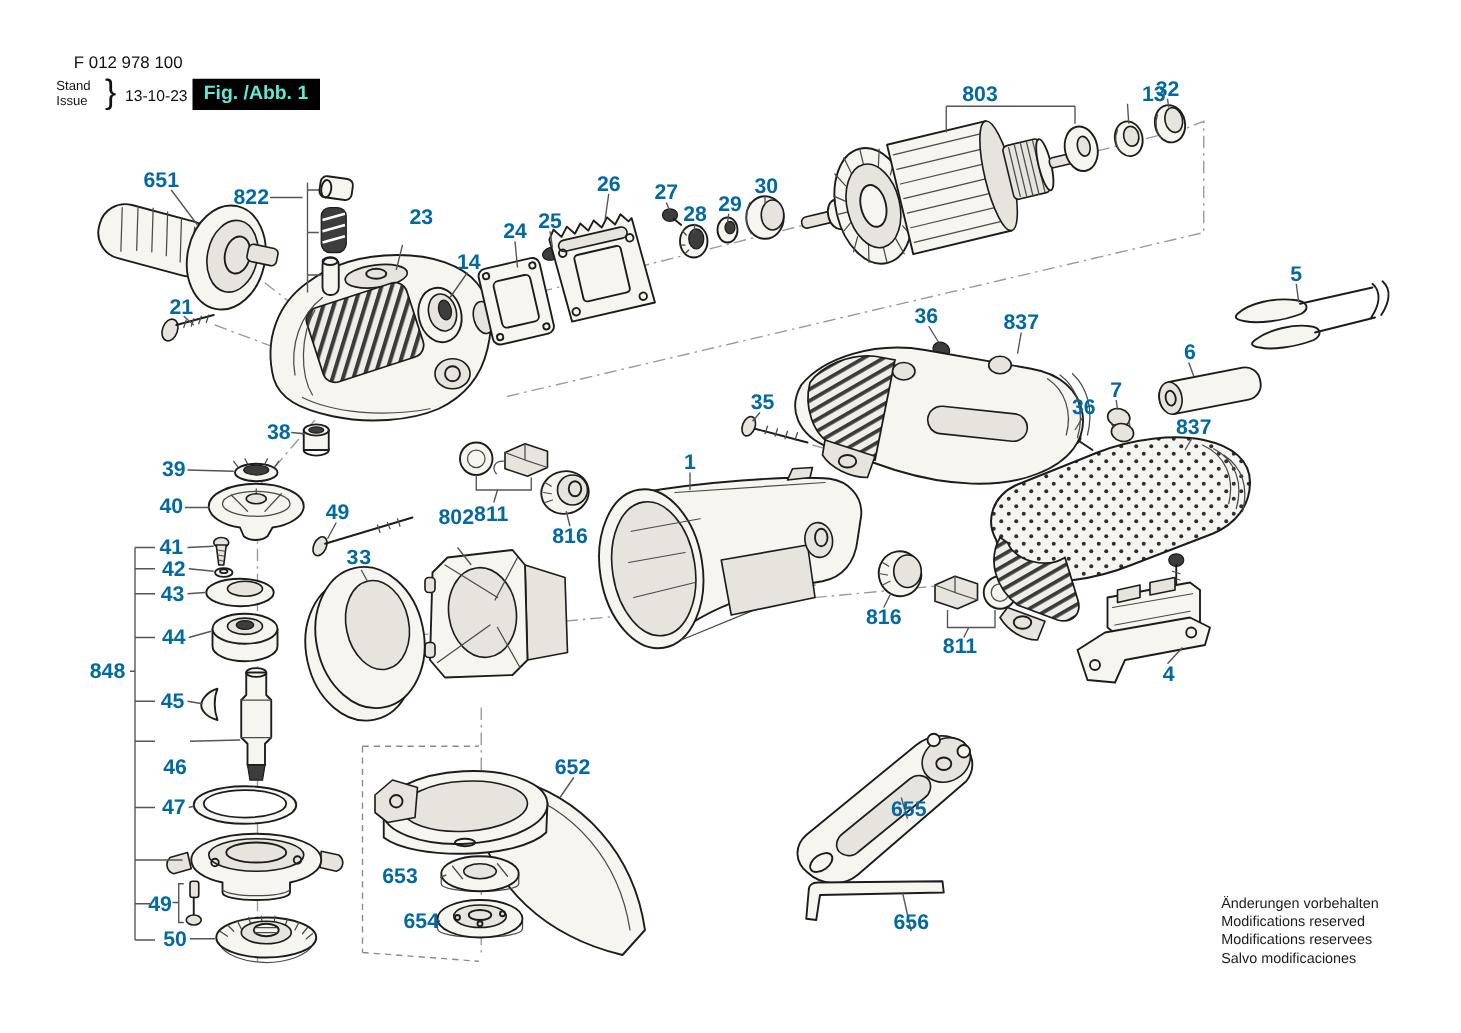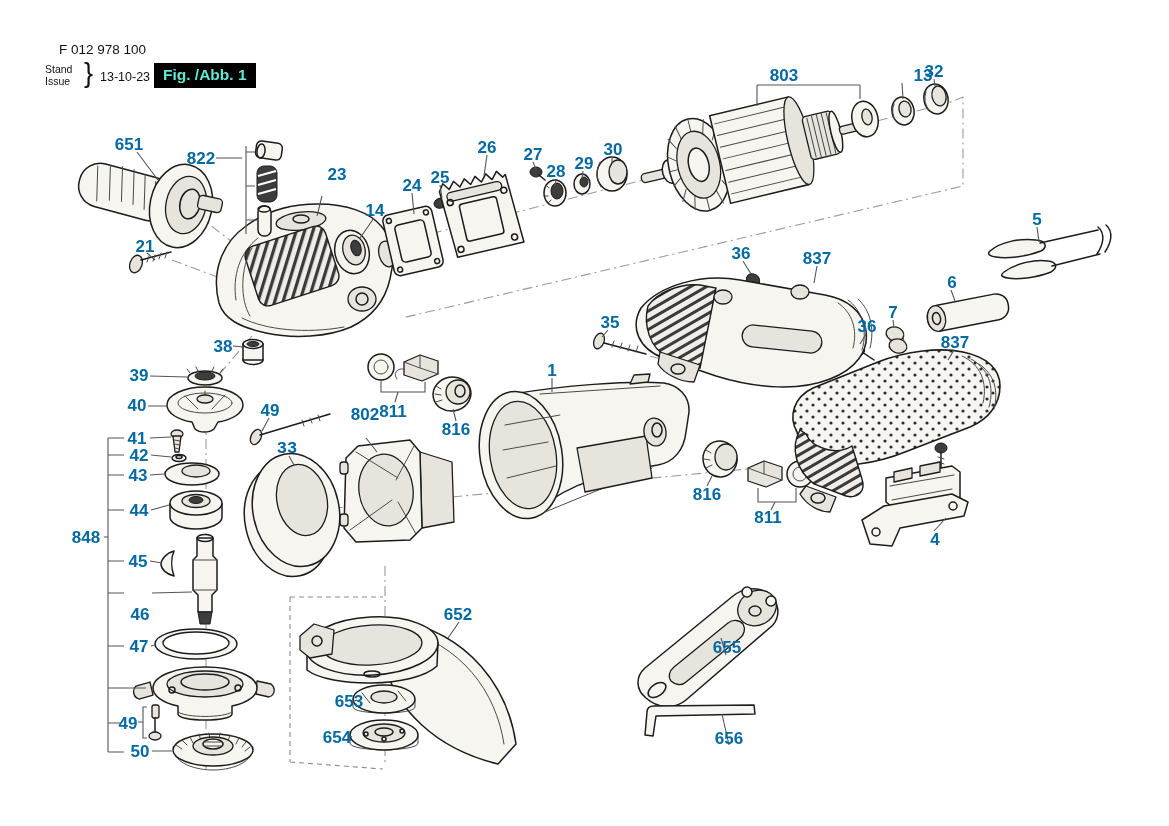--- a/index.html
+++ b/index.html
@@ -465,22 +465,28 @@
       <div class="callout" style="left: 139px; top: 455px;">42</div>
       <div class="callout" style="left: 138px; top: 475px;">43</div>
       <div class="callout" style="left: 139px; top: 510px;">44</div>
       <div class="callout" style="left: 86px; top: 537px;">848</div>
       <div class="callout" style="left: 138px; top: 561px;">45</div>
       <div class="callout" style="left: 140px; top: 593px; margin-top: 21px;">46</div>
       <div class="callout" style="left: 139px; top: 646px;">47</div>
       <div class="callout" style="left: 128px; top: 723px;">49</div>
       <div class="callout" style="left: 140px; top: 751px;">50</div>
       <div class="callout" style="left: 458px; top: 614px;">652</div>
-      <div class="callout" style="left: 349px; top: 701px;">653</div>
+      <div class="callout" style="left: 320px; top: 701px;">653</div>
       <div class="callout" style="left: 337px; top: 737px;">654</div>
       <div class="callout" style="left: 727px; top: 647px;">655</div>
       <div class="callout" style="left: 729px; top: 738px;">656</div>
       <div class="callout" style="left: 707px; top: 494px;">816</div>
       <div class="callout" style="left: 768px; top: 517px;">811</div>
       <div class="callout" style="left: 935px; top: 539px;">4</div>
     </div>
 
+  <div id="footer-notes">
+    <div>Änderungen vorbehalten</div>
+    <div>Modifications reserved</div>
+    <div>Modifications reservees</div>
+    <div>Salvo modificaciones</div>
+  </div>
 </div>
 
 </body></html>

